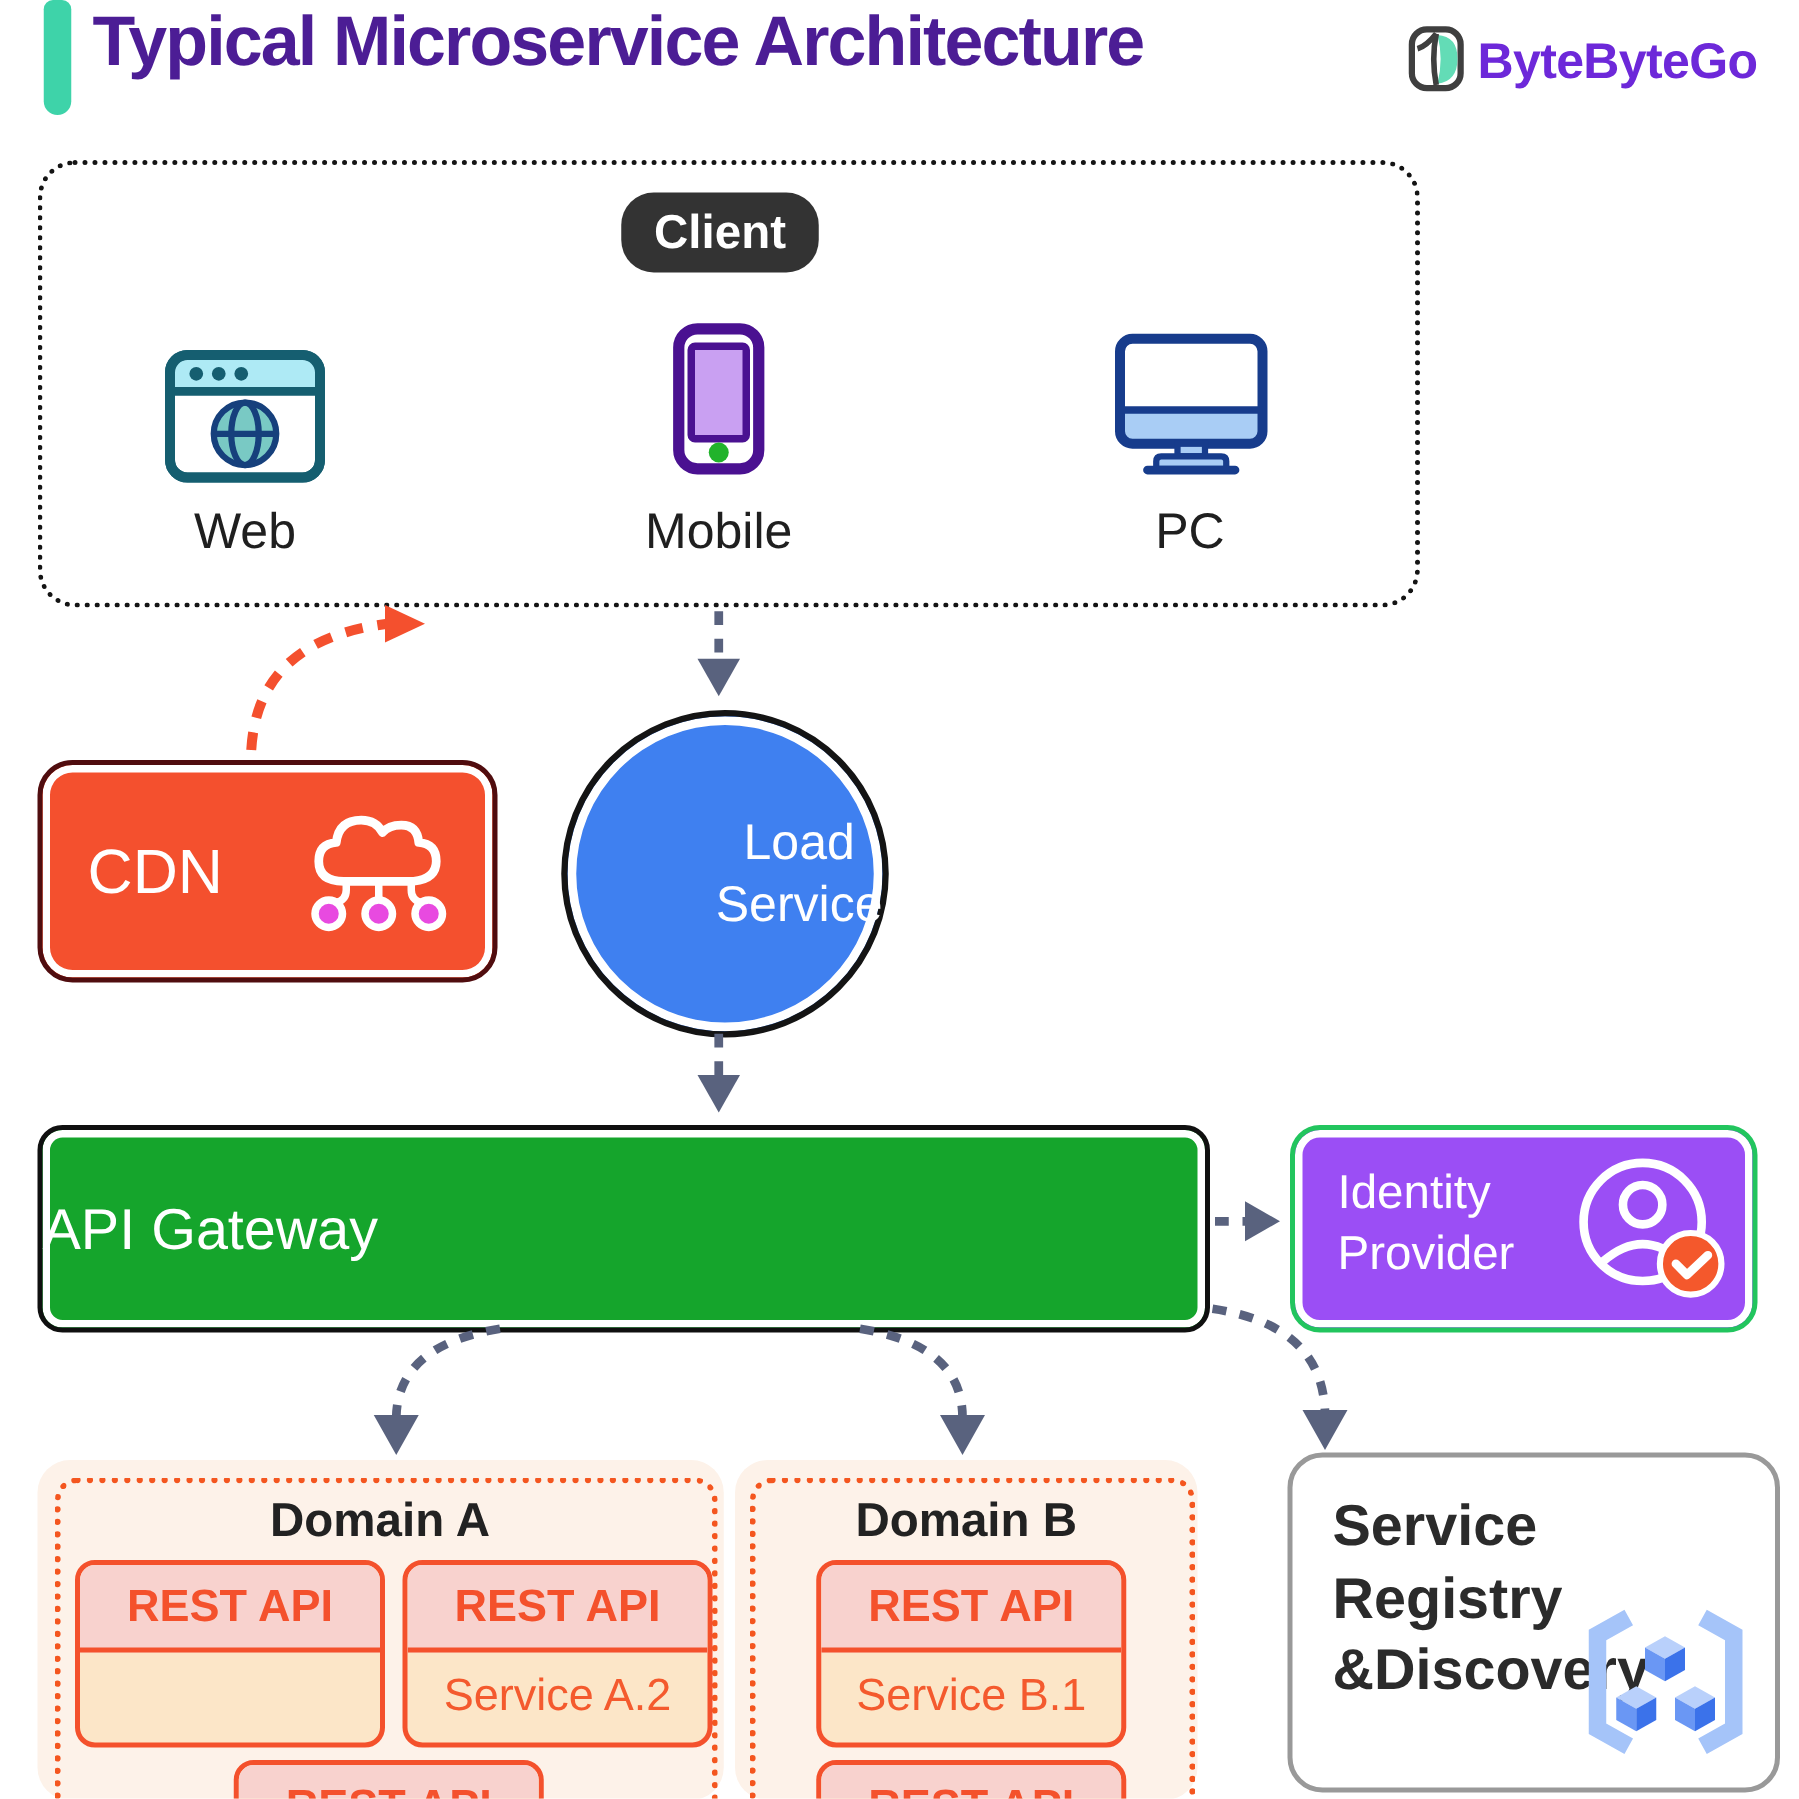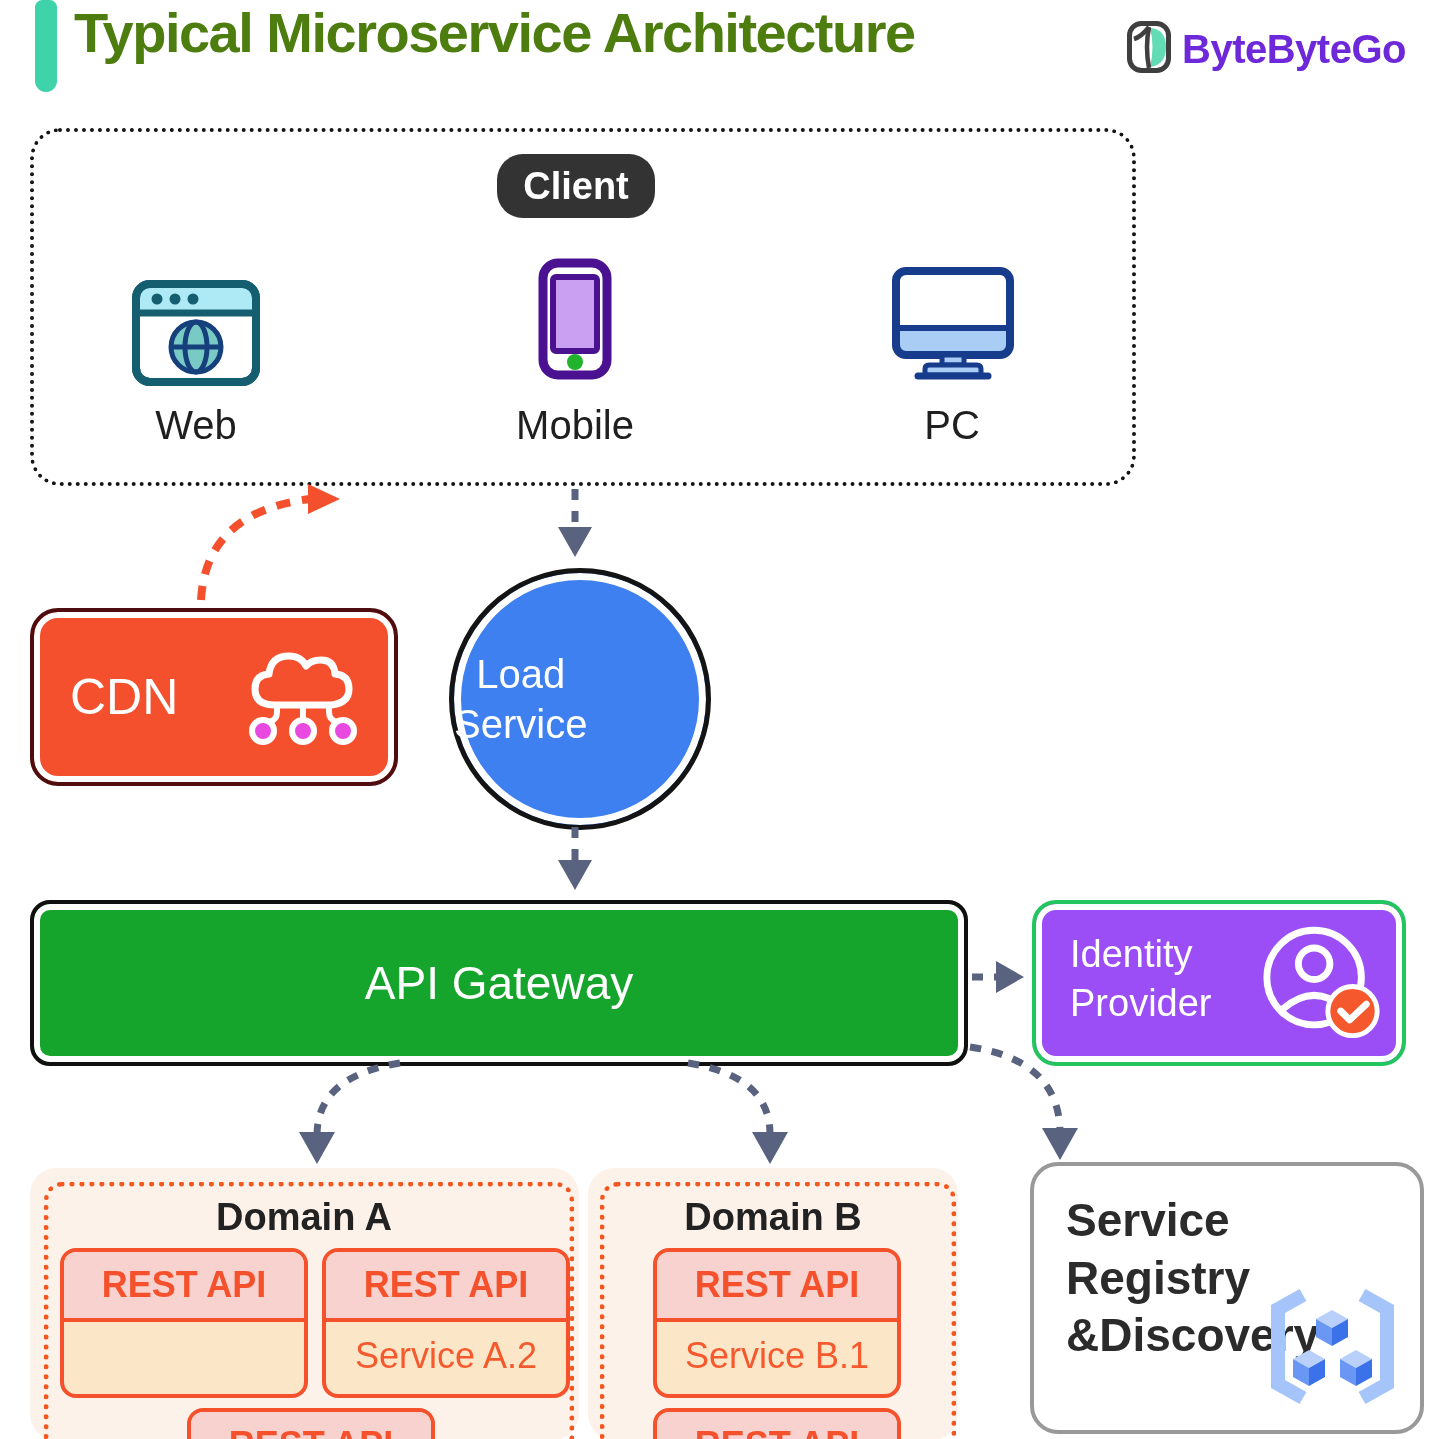--- a/index.html
+++ b/index.html
@@ -2,45 +2,45 @@
 <html><head>
 <meta charset="utf-8">
 <style>
   html,body{margin:0;padding:0;background:#fff;}
   #page{position:relative;width:1439px;height:1439px;background:#ffffff;overflow:hidden;
         font-family:"Liberation Sans",sans-serif;color:#222;}
   .abs{position:absolute;}
 
   
   .accent-bar{left:35px;top:0;width:22px;height:92px;background:#3ed3a9;border-radius:8px 8px 12px 12px;}
-  .page-title{left:74px;top:0px;font-size:56px;font-weight:800;letter-spacing:-1.5px;color:#4d7c0f;white-space:nowrap;}
+  .page-title{left:74px;top:0px;font-size:56px;font-weight:800;letter-spacing:-1.5px;color:#4c1d95;white-space:nowrap;}
   .brand{left:1126px;top:20px;display:flex;align-items:center;gap:10px;}
   .brand-text{font-size:40px;font-weight:600;color:#6d28d9;letter-spacing:-0.5px;}
 
   
   .client-box{left:30px;top:128px;width:1098px;height:350px;border:4px dotted #141414;border-radius:30px;background:#fff;}
   .client-pill{left:497px;top:154px;width:158px;height:64px;background:#333333;border-radius:26px;
                display:flex;align-items:center;justify-content:center;color:#fff;font-size:38px;font-weight:700;}
   .device-label{top:403px;width:260px;text-align:center;font-size:40px;color:#1f1f1f;}
 
   
   .cdn-box{left:30px;top:608px;width:360px;height:170px;background:#f4502e;border:4px solid #500d0f;
            box-shadow:inset 0 0 0 6px #ffffff;border-radius:28px;}
   .cdn-label{left:36px;top:0;height:170px;display:flex;align-items:center;color:#fff;font-size:50px;}
 
   
   .lb-circle{left:449px;top:568px;width:252px;height:252px;border-radius:50%;background:#3f80f0;
              border:5px solid #141414;box-shadow:inset 0 0 0 7px #ffffff;
-             display:flex;align-items:center;justify-content:flex-start;text-align:center;
+             display:flex;align-items:center;justify-content:flex-end;text-align:center;
              color:#fff;font-size:40px;line-height:1.25;}
 
   
   .gateway-box{left:30px;top:900px;width:930px;height:158px;background:#15a52c;border:4px solid #101010;
                box-shadow:inset 0 0 0 6px #ffffff;border-radius:20px;
-               display:flex;align-items:center;justify-content:center;color:#fff;font-size:46px;}
+               display:flex;align-items:center;color:#fff;font-size:46px;}
 
   
   .idp-box{left:1032px;top:900px;width:366px;height:158px;background:#9b4ef5;border:4px solid #22c55e;
            box-shadow:inset 0 0 0 6px #ffffff;border-radius:24px;}
   .idp-text{left:34px;top:26px;color:#fff;font-size:38px;line-height:1.3;}
 
   
   .registry-box{left:1030px;top:1162px;width:386px;height:264px;background:#fff;border:4px solid #999999;border-radius:28px;}
   .registry-text{left:32px;top:26px;font-size:46px;font-weight:600;color:#2b2b2b;line-height:1.25;}
 

